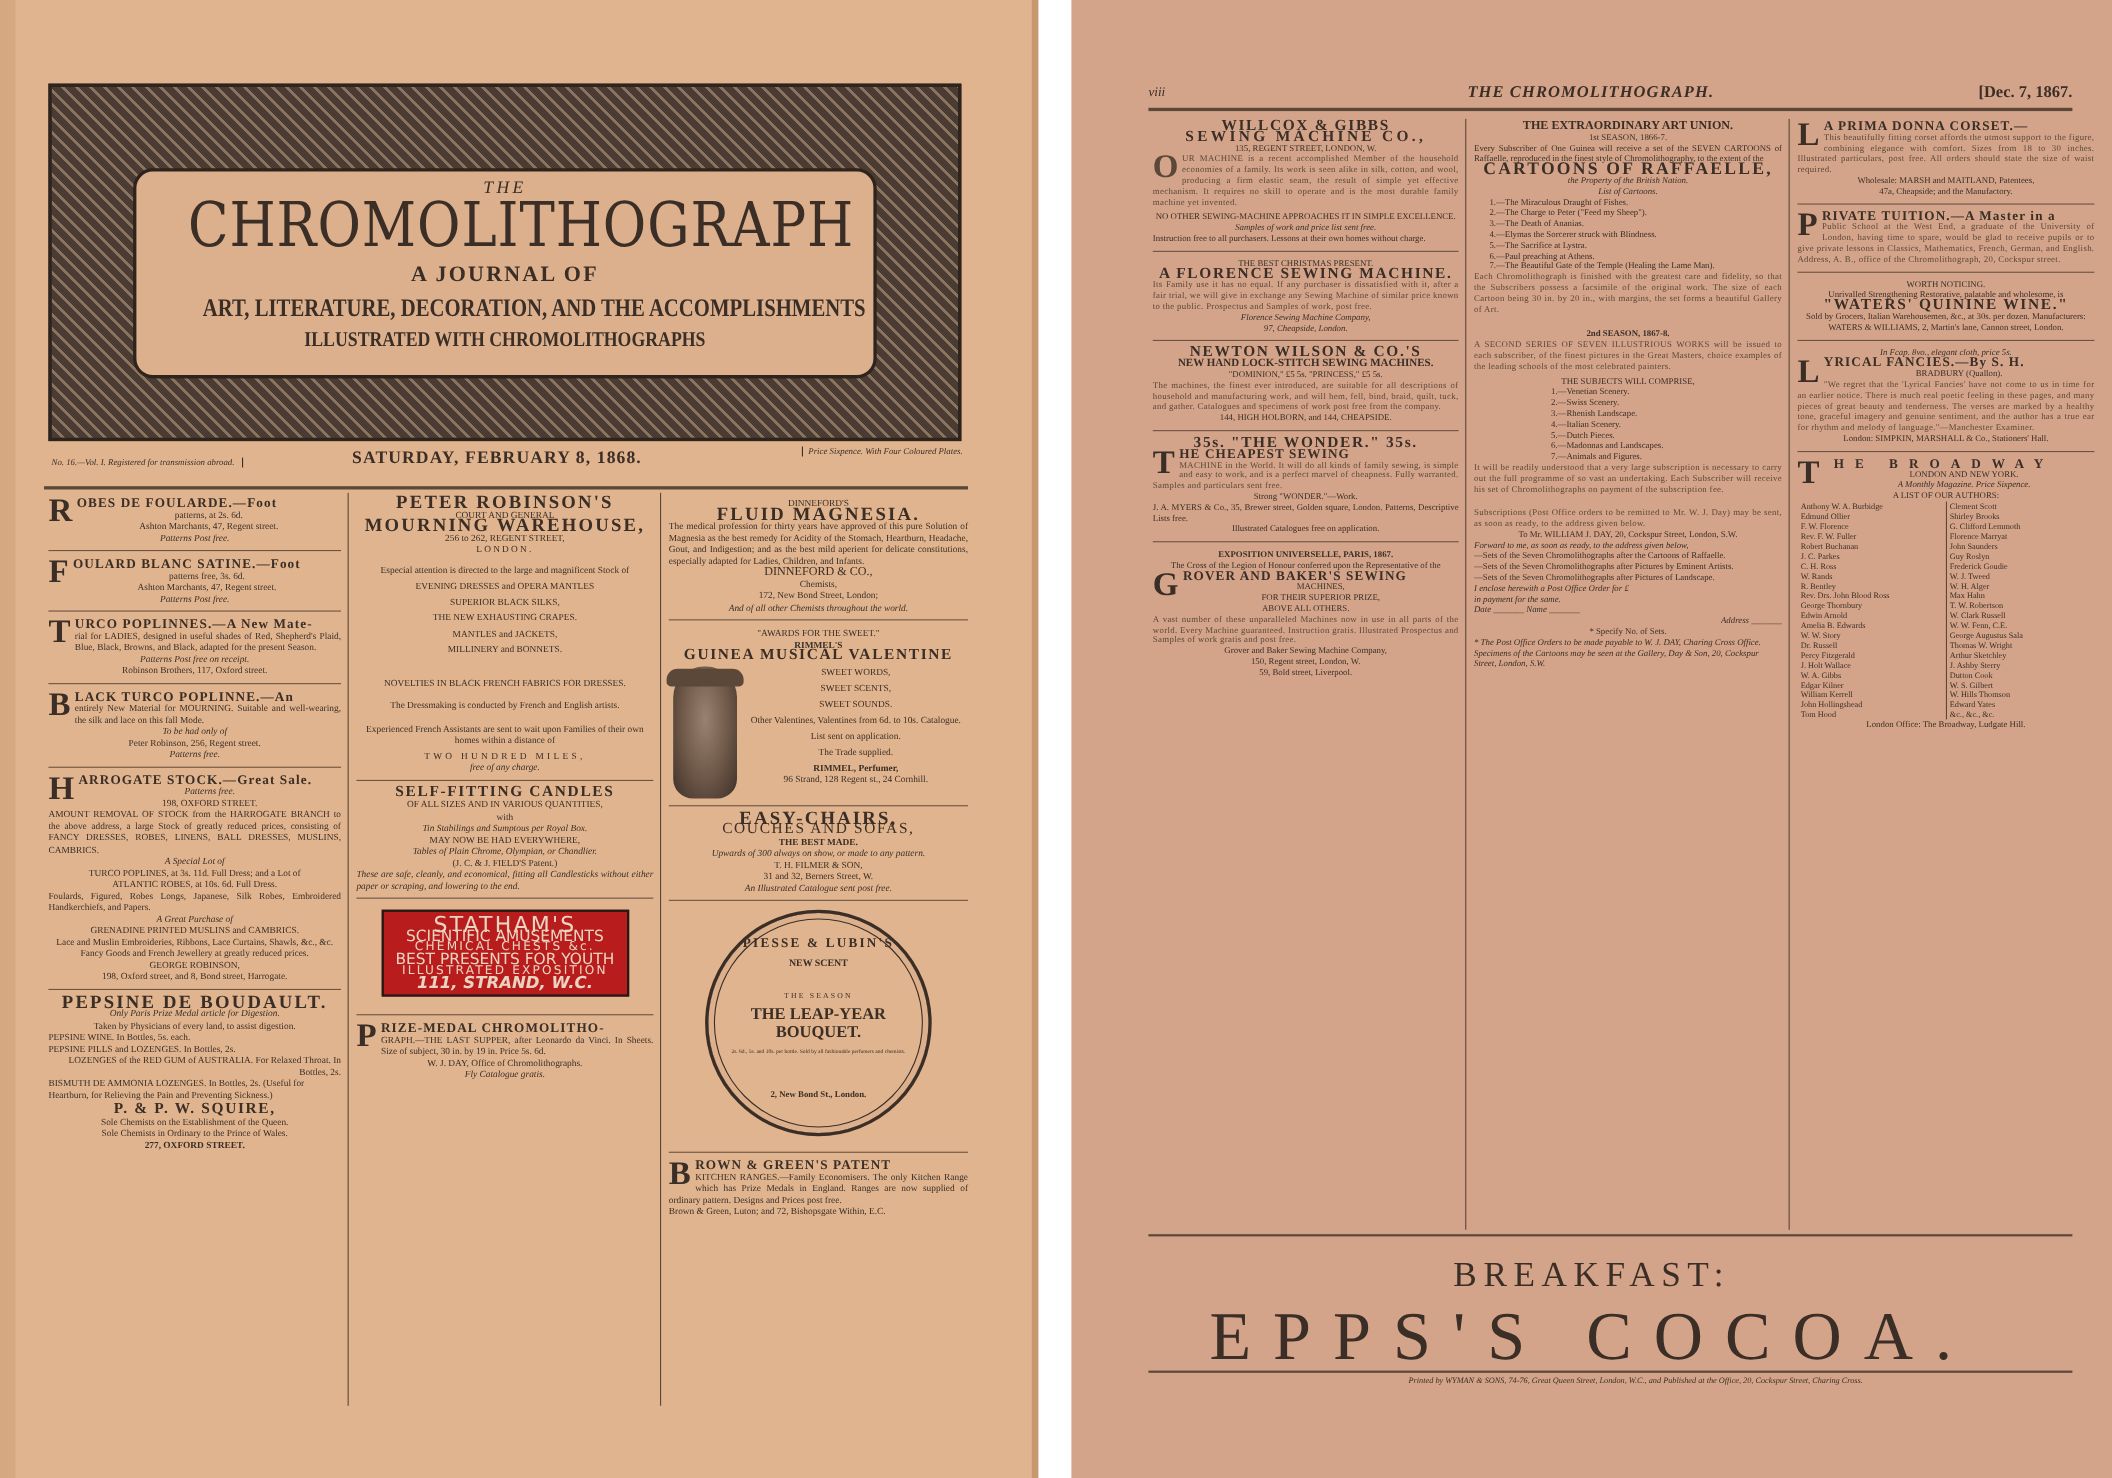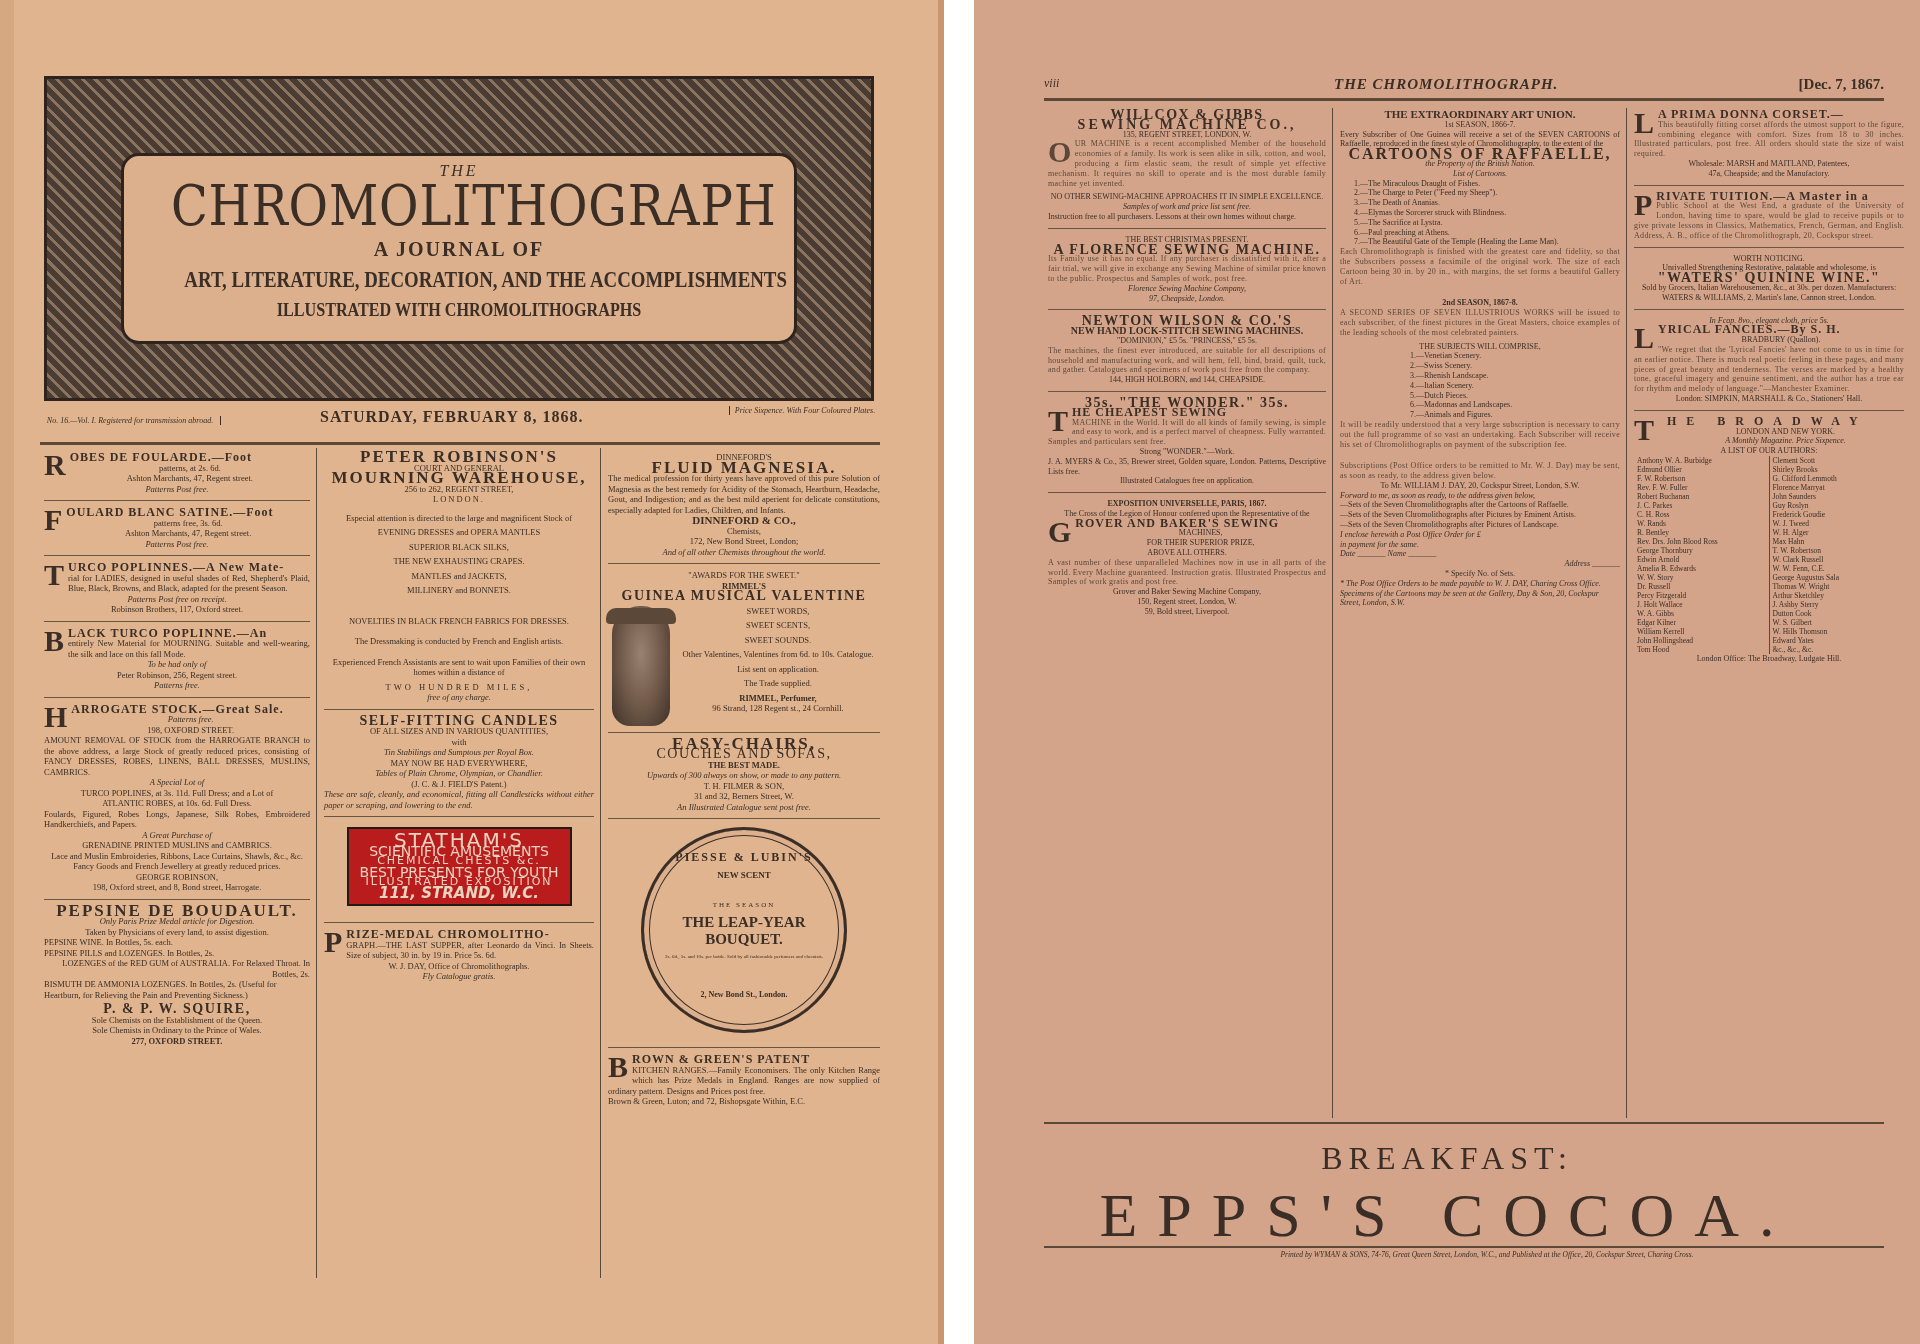--- a/index.html
+++ b/index.html
@@ -206,21 +206,21 @@
       <span class="line">W. J. DAY, Office of Chromolithographs.</span>
       <span class="line i">Fly Catalogue gratis.</span>
     </div>
   </div>
 
   <div class="col" style="left:608px; top:452px; width:272px;">
     <div class="ad">
       <span class="line">DINNEFORD'S</span>
       <div class="hd-big">FLUID MAGNESIA.</div>
       <span class="line body">The medical profession for thirty years have approved of this pure Solution of Magnesia as the best remedy for Acidity of the Stomach, Heartburn, Headache, Gout, and Indigestion; and as the best mild aperient for delicate constitutions, especially adapted for Ladies, Children, and Infants.</span>
-      <span class="line" style="font-weight:bold; font-size:11px">DINNEFORD &amp; CO.,</span>
+      <span class="line" style="font-weight:normal; font-size:11px">DINNEFORD &amp; CO.,</span>
       <span class="line">Chemists,</span>
       <span class="line">172, New Bond Street, London;</span>
       <span class="line i">And of all other Chemists throughout the world.</span>
     </div>
     <div class="ad">
       <span class="line">"AWARDS FOR THE SWEET."</span>
       <span class="line" style="font-weight:bold">RIMMEL'S</span>
       <div class="hd-c">GUINEA MUSICAL VALENTINE</div>
       <div class="vase"></div>
       <span class="line" style="margin-top:4px">SWEET WORDS,</span>
@@ -400,21 +400,21 @@
     </div>
     <div class="ad">
       <div class="hd" style="letter-spacing:10px"><span class="dropcap">T</span><span>HE BROADWAY</span></div>
       <span class="line">LONDON AND NEW YORK.</span>
       <span class="line i">A Monthly Magazine. Price Sixpence.</span>
       <span class="line">A LIST OF OUR AUTHORS:</span>
       <div class="authors" style="text-align:left; font-size:7.5px; line-height:9px">
         <div id="authors-left">
             <span class="line">Anthony W. A. Burbidge</span>
             <span class="line">Edmund Ollier</span>
-            <span class="line">F. W. Robertson</span>
+            <span class="line">F. W. Florence</span>
             <span class="line">Rev. F. W. Fuller</span>
             <span class="line">Robert Buchanan</span>
             <span class="line">J. C. Parkes</span>
             <span class="line">C. H. Ross</span>
             <span class="line">W. Rands</span>
             <span class="line">R. Bentley</span>
             <span class="line">Rev. Drs. John Blood Ross</span>
             <span class="line">George Thornbury</span>
             <span class="line">Edwin Arnold</span>
             <span class="line">Amelia B. Edwards</span>

